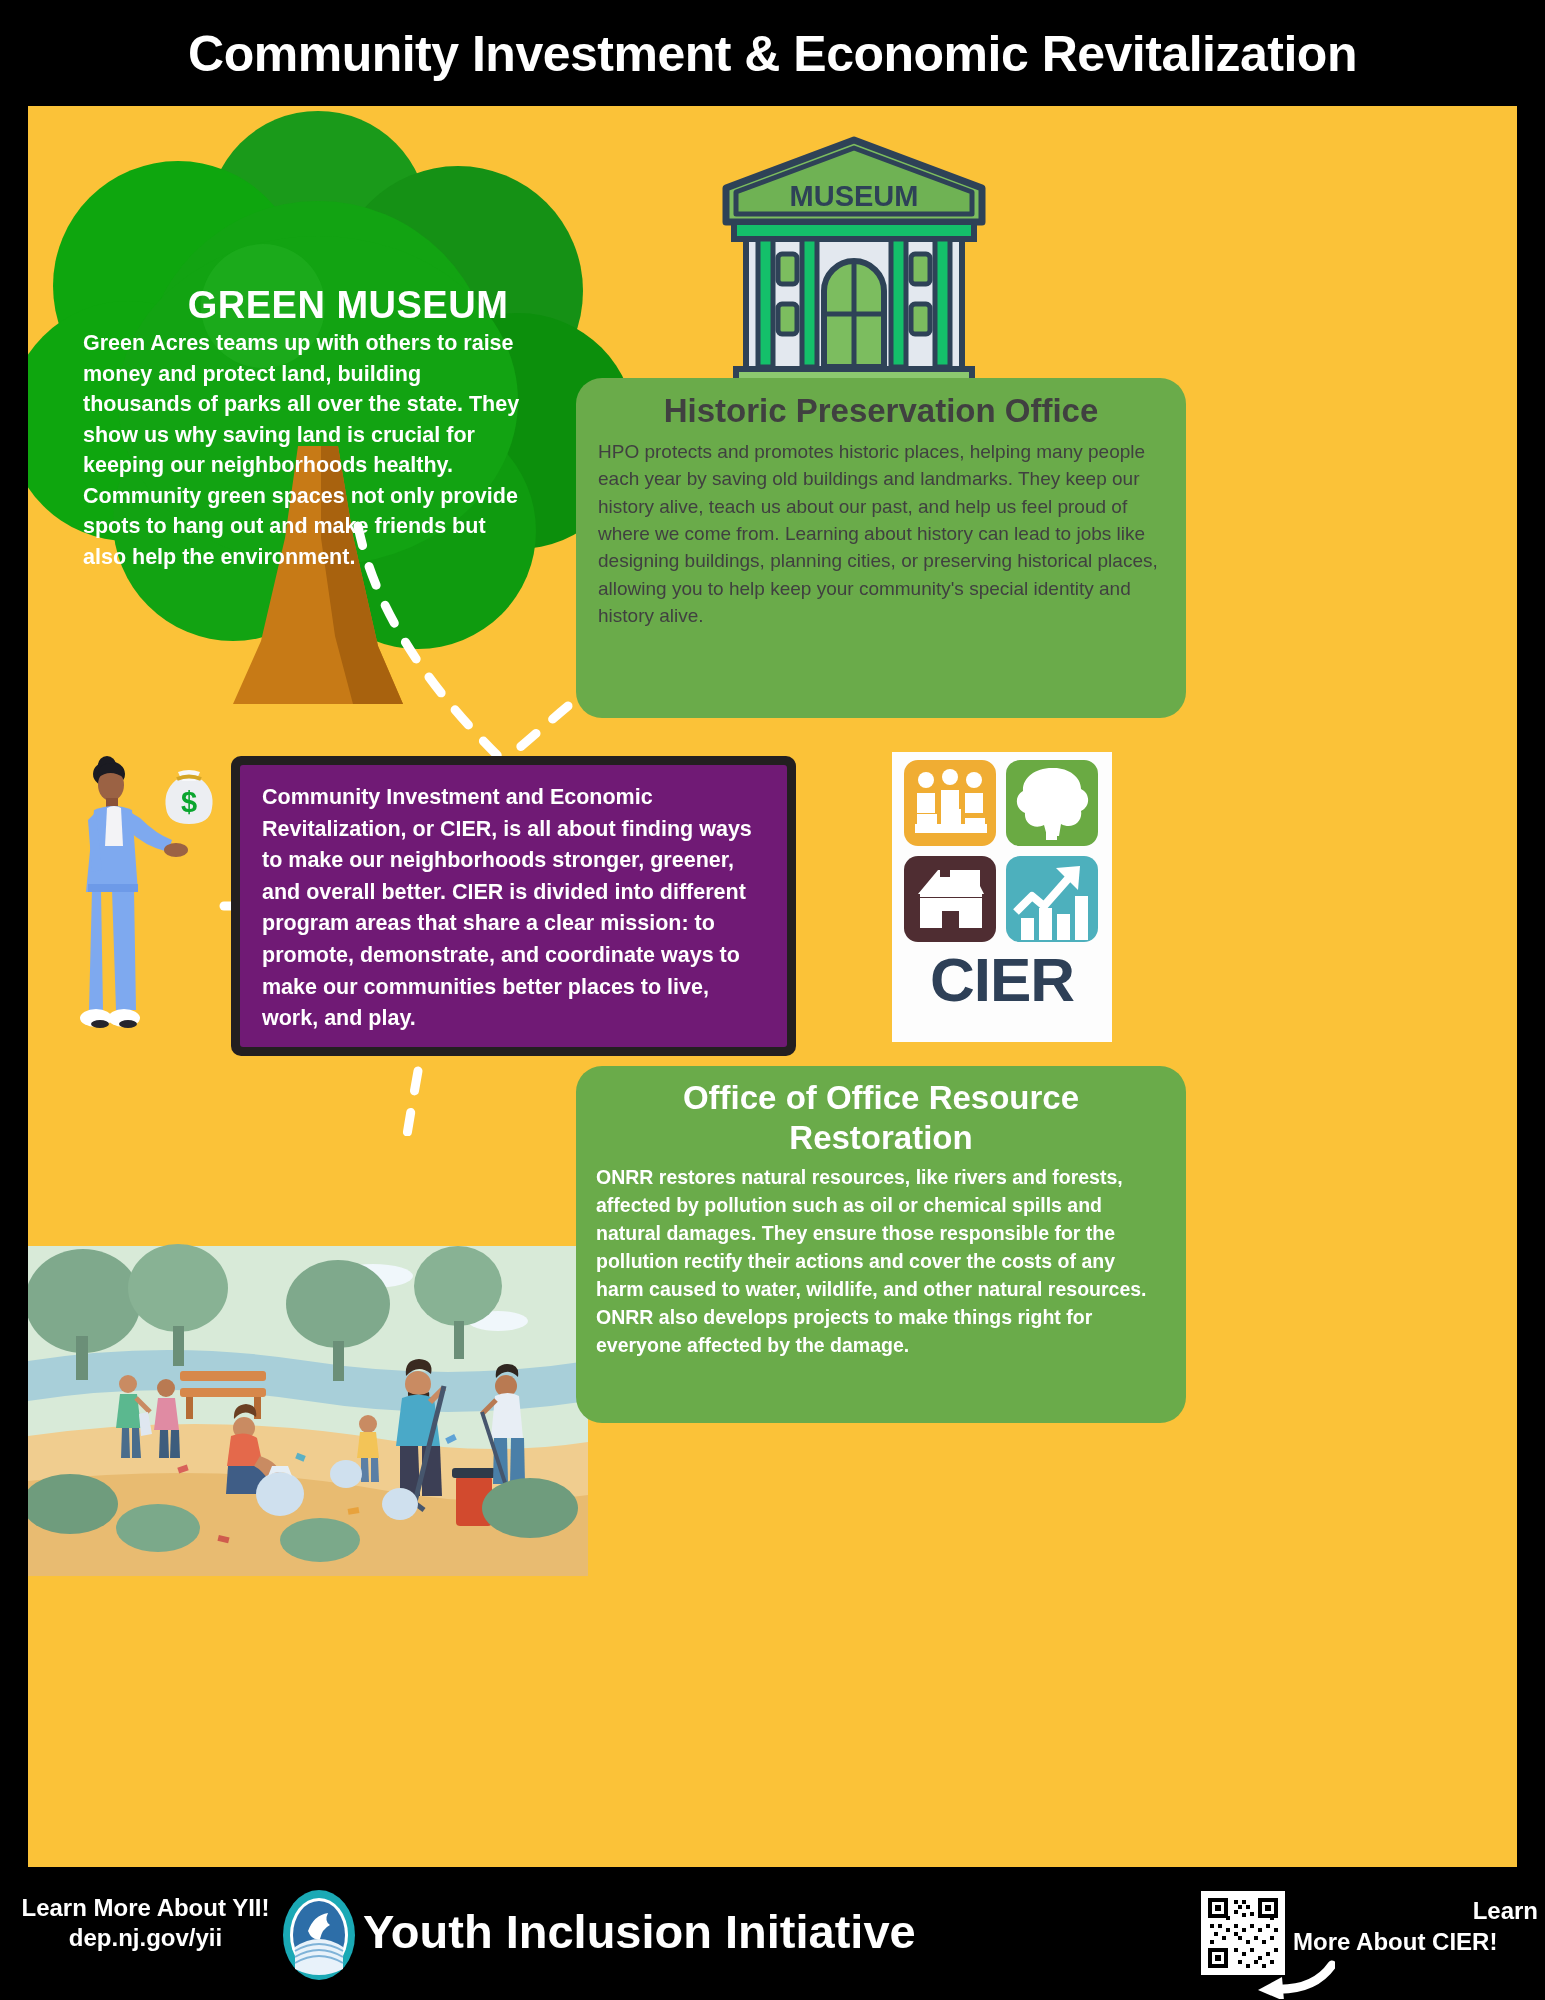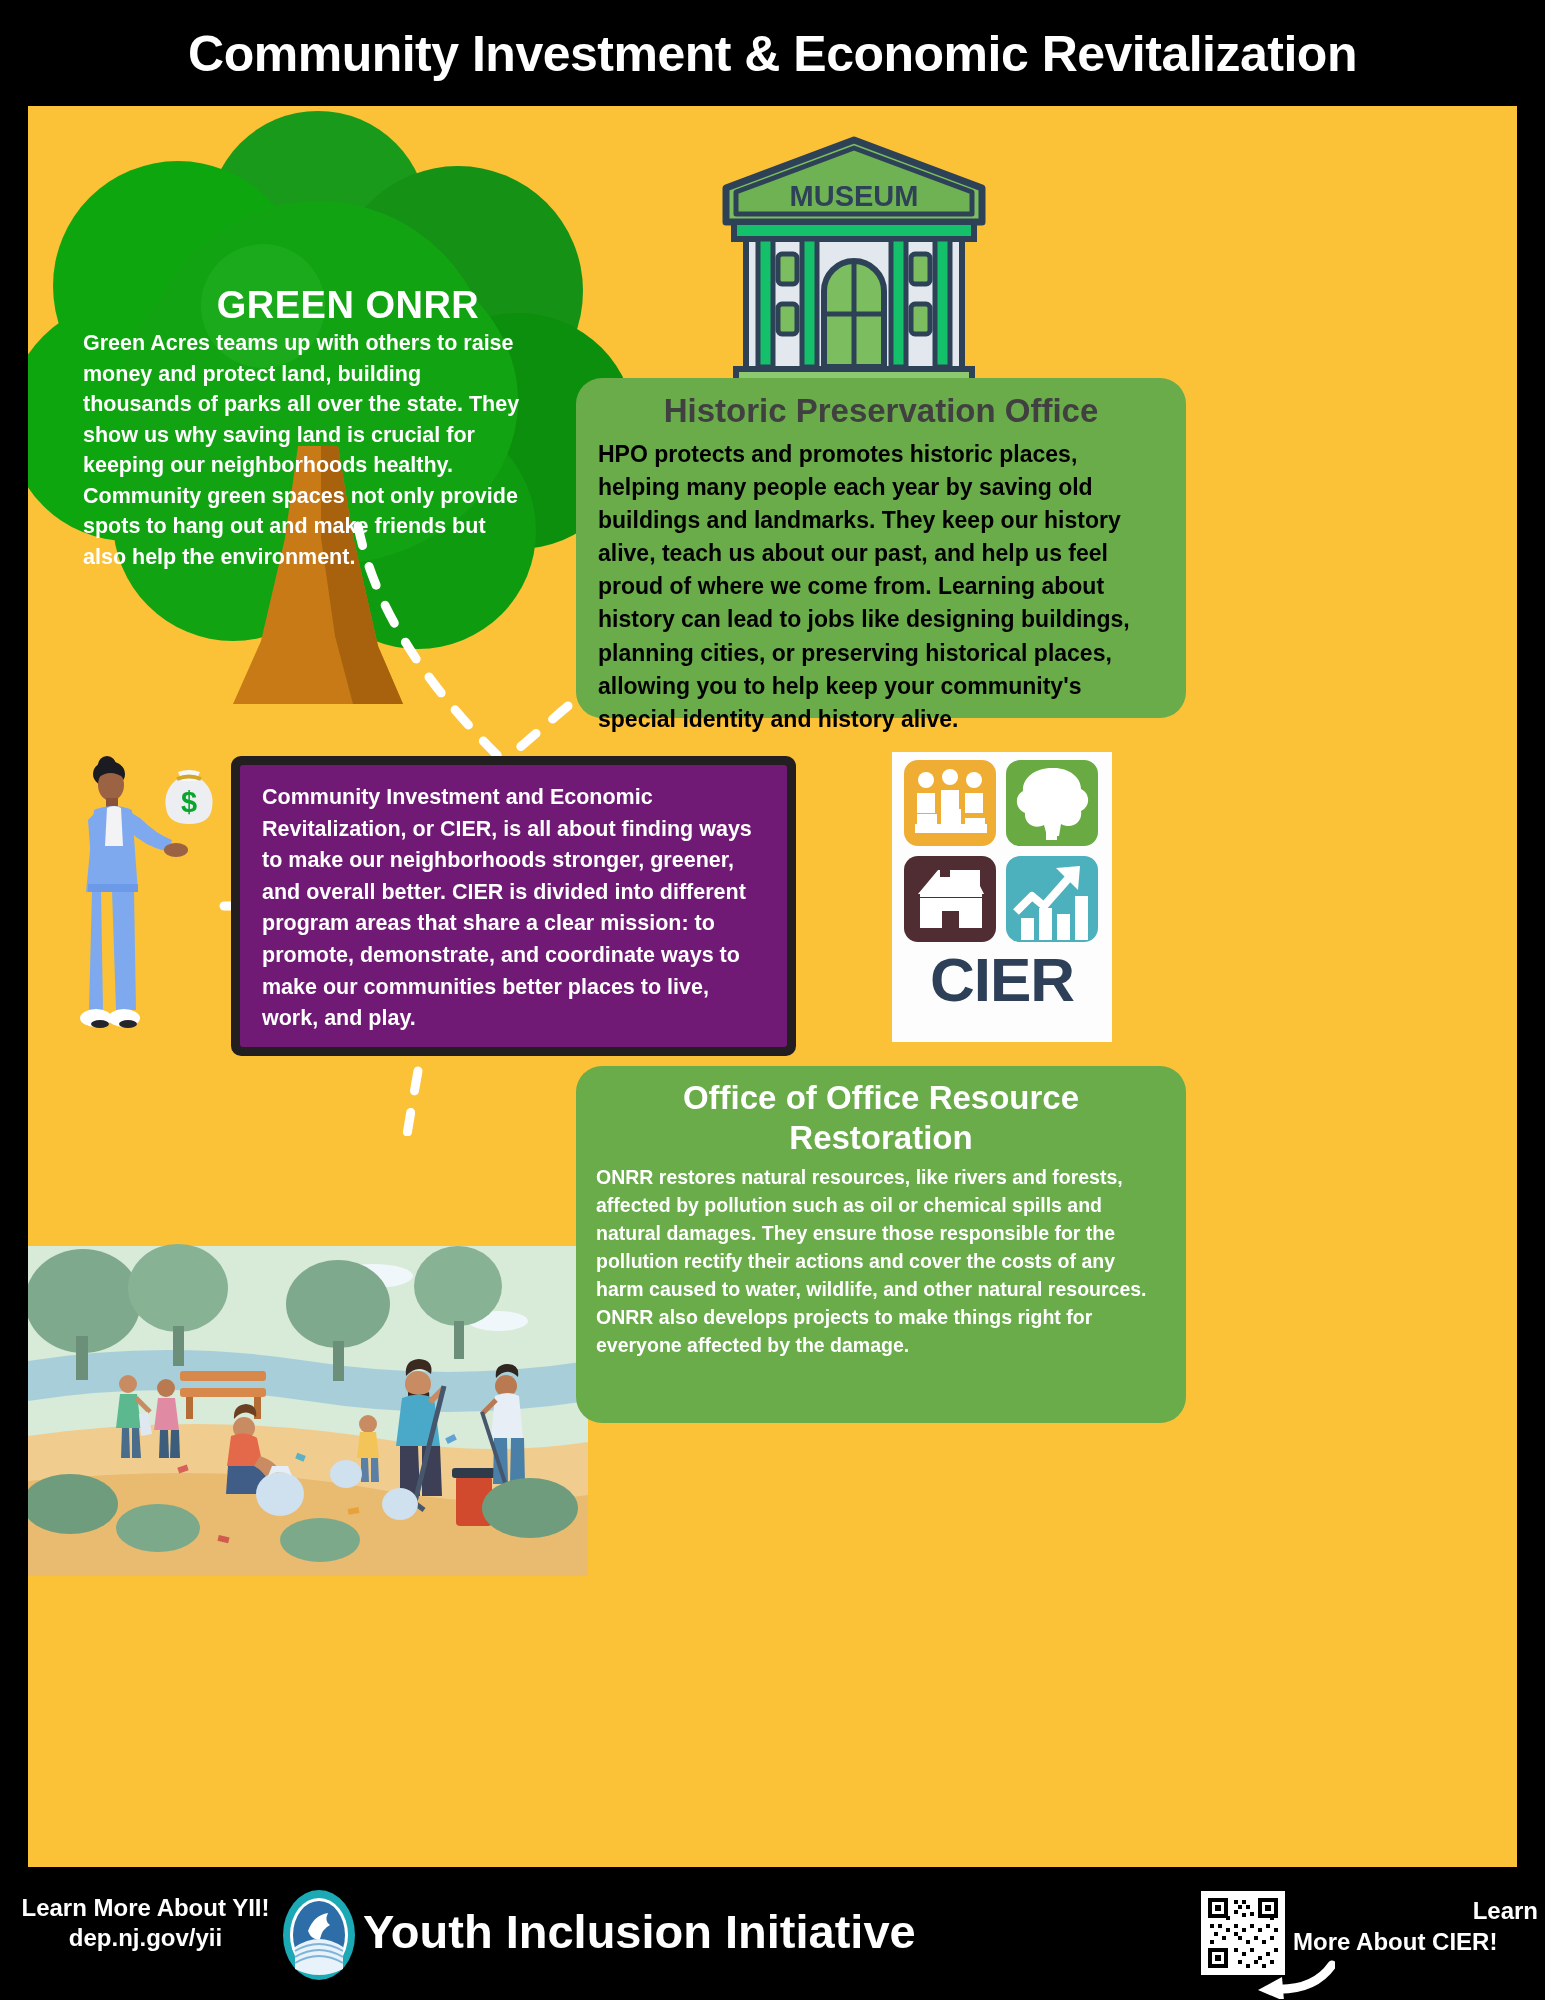--- a/index.html
+++ b/index.html
@@ -53,21 +53,21 @@
     position: absolute; left: 548px; top: 272px;
     width: 610px; height: 340px;
     background: #6aab4a; border-radius: 26px;
     padding: 14px 22px 12px 22px;
   }
   .card-hpo .c-title {
     color:#404040; font-size: 33px; font-weight: bold; text-align:center;
     line-height:1.15; margin-bottom: 8px;
   }
   .card-hpo .c-body {
-    color:#000000; font-size: 23px; font-weight: bold; line-height: 1.44;
+    color:#404040; font-size: 19px; font-weight: normal; line-height: 1.44;
   }
 
   
   .card-onrr {
     position: absolute; left: 548px; top: 960px;
     width: 610px; height: 357px;
     background: #6aab4a; border-radius: 26px;
     padding: 12px 20px 10px 20px;
   }
   .card-onrr .c-title {
@@ -164,21 +164,21 @@
         <ellipse cx="300" cy="300" rx="200" ry="165" fill="#12a312"></ellipse>
         <circle cx="245" cy="205" r="62" fill="#23b123" opacity="0.55"></circle>
       </g>
     </svg>
 
     <svg class="trunk" viewBox="0 0 230 260">
       <path d="M95 0 L135 0 L150 90 L175 200 L200 258 L30 258 L58 195 L82 92 Z" fill="#c77a16"></path>
       <path d="M118 0 L135 0 L150 90 L175 200 L200 258 L150 258 L132 190 L118 92 Z" fill="#a8620e"></path>
     </svg>
 
-    <div class="ga-title">GREEN ONRR</div>
+    <div class="ga-title">GREEN MUSEUM</div>
     <div class="ga-body">Green Acres teams up with others to raise money and protect land, building thousands of parks all over the state. They show us why saving land is crucial for keeping our neighborhoods healthy. Community green spaces not only provide spots to hang out and make friends but also help the environment.</div>
 
     <svg class="museum" viewBox="0 0 280 290">
 
       <path d="M12 62 L140 14 L268 62 L268 96 L12 96 Z" fill="#7cbd5f" stroke="#2e4257" stroke-width="7" stroke-linejoin="round"></path>
       <path d="M22 66 L140 22 L258 66 L258 88 L22 88 Z" fill="#6fb254" stroke="#2e4257" stroke-width="5" stroke-linejoin="round"></path>
       <text x="140" y="80" font-family="Liberation Sans, sans-serif" font-size="29" font-weight="bold" fill="#2e4257" text-anchor="middle">MUSEUM</text>
 
       <rect x="20" y="96" width="240" height="17" fill="#14c06a" stroke="#2e4257" stroke-width="6"></rect>
 

